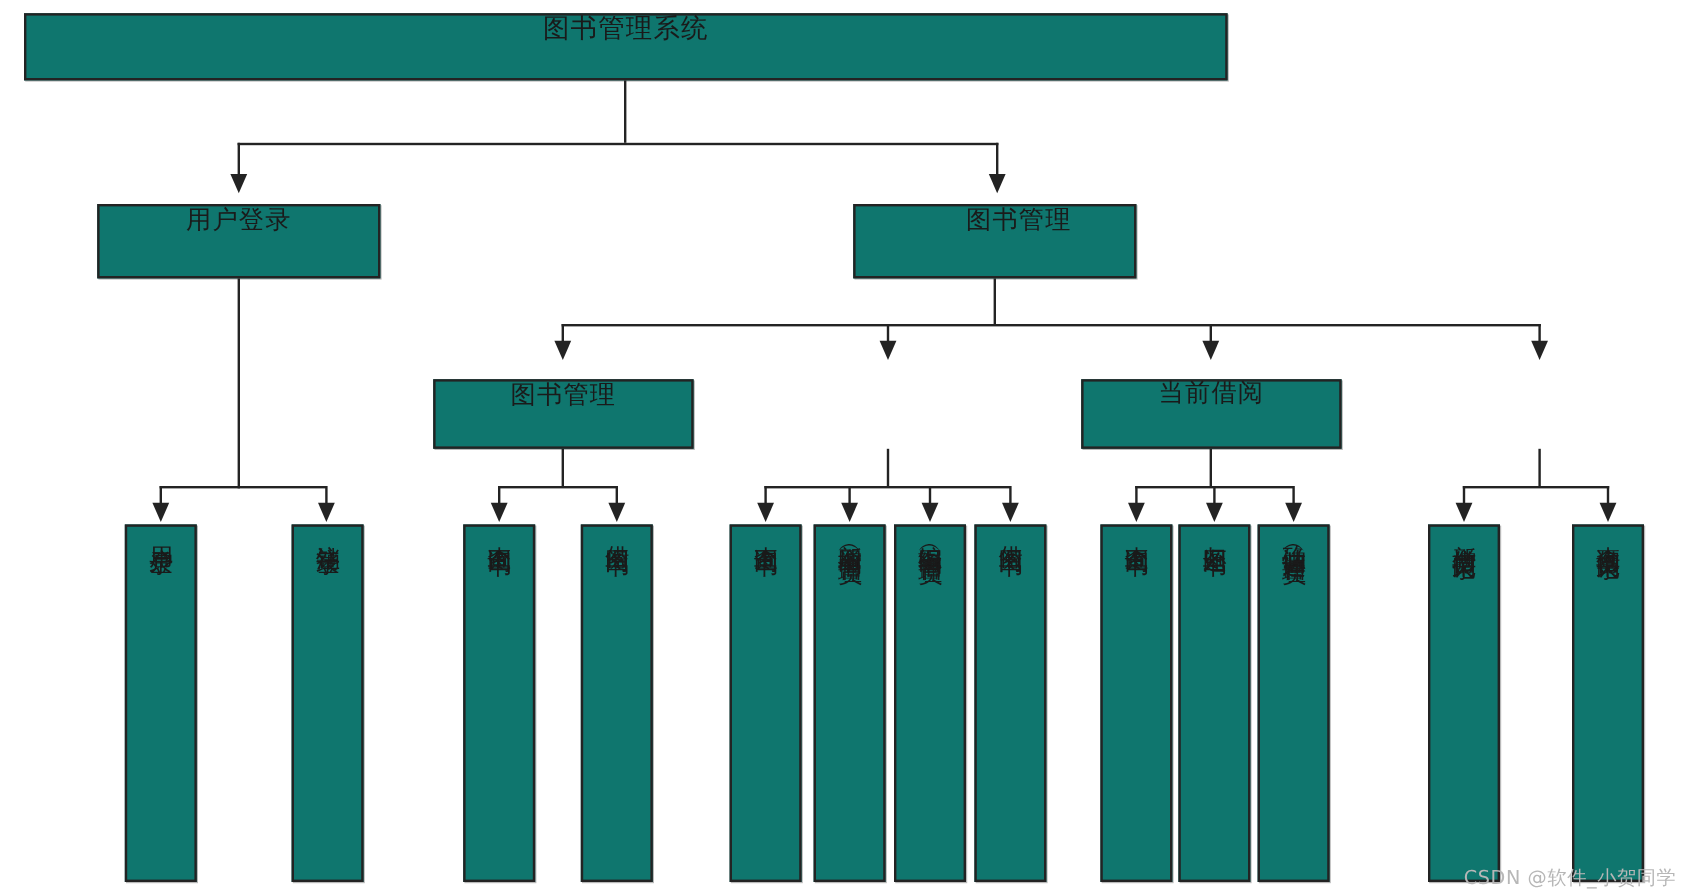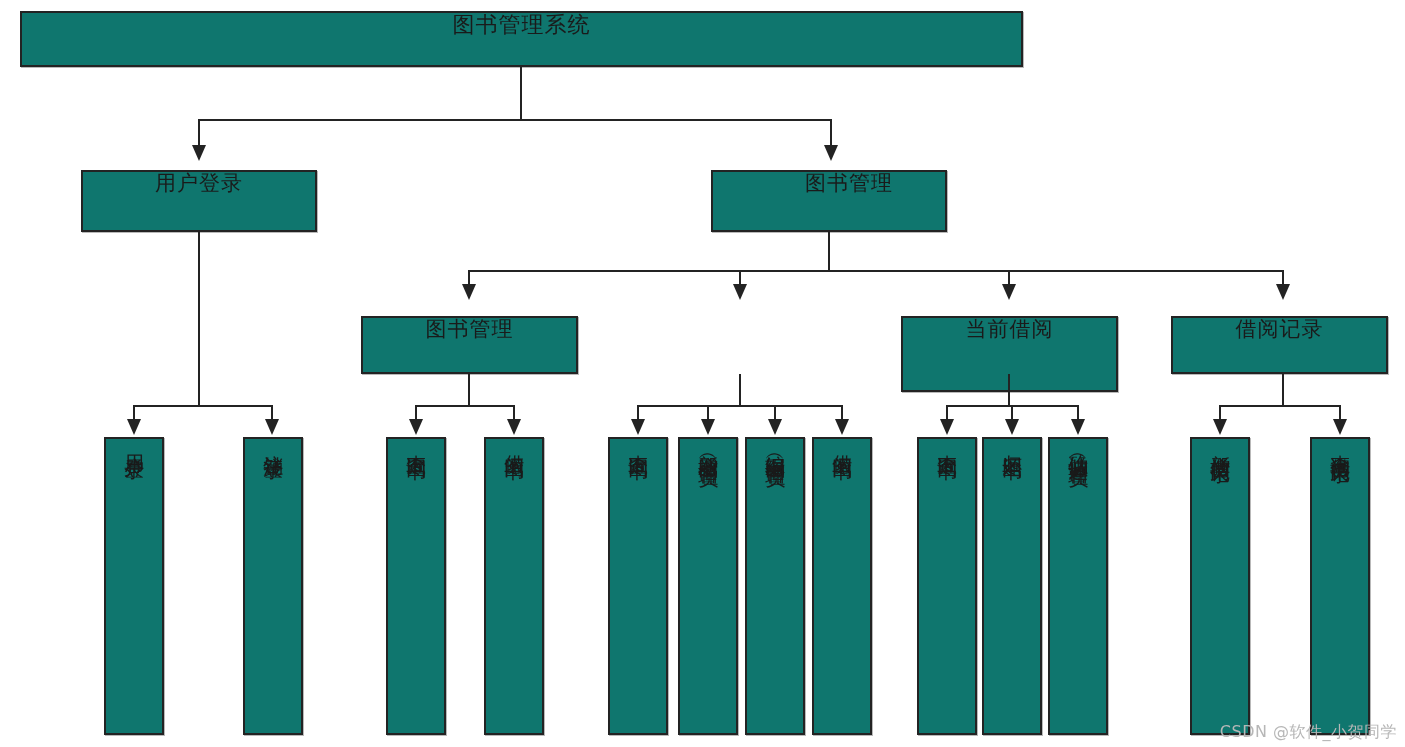--- a/index.html
+++ b/index.html
@@ -115,25 +115,22 @@
   <div class="ln v" style="left:1008px; top:270px; height:16px;"></div>
   <div class="ln v" style="left:1282px; top:270px; height:16px;"></div>
   <div class="arrow" style="left:462px; top:284px;"></div>
   <div class="arrow" style="left:733px; top:284px;"></div>
   <div class="arrow" style="left:1002px; top:284px;"></div>
   <div class="arrow" style="left:1276px; top:284px;"></div>
 
   <div class="node horiz" style="left:361px; top:316px; width:217px; height:58px;">
     <span>图书管理</span>
   </div>
-  <div class="node horiz" style="left:901px; top:316px; width:217px; height:76px;">
+  <div class="node horiz" style="left:901px; top:316px; width:217px; height:58px;font-family:Liberation Mono, monospace;">
     <span>当前借阅</span>
-  </div>
-  <div class="node horiz" style="left:1171px; top:316px; width:217px; height:58px;">
-    <span>借阅记录</span>
   </div>
 
   <div class="ln v" style="left:468px; top:374px; height:32px;"></div>
   <div class="ln h" style="left:415px; top:405px; width:99px;"></div>
   <div class="ln v" style="left:415px; top:405px; height:16px;"></div>
   <div class="ln v" style="left:513px; top:405px; height:16px;"></div>
   <div class="arrow" style="left:409px; top:419px;"></div>
   <div class="arrow" style="left:507px; top:419px;"></div>
 
   <div class="ln v" style="left:739px; top:374px; height:32px;"></div>

